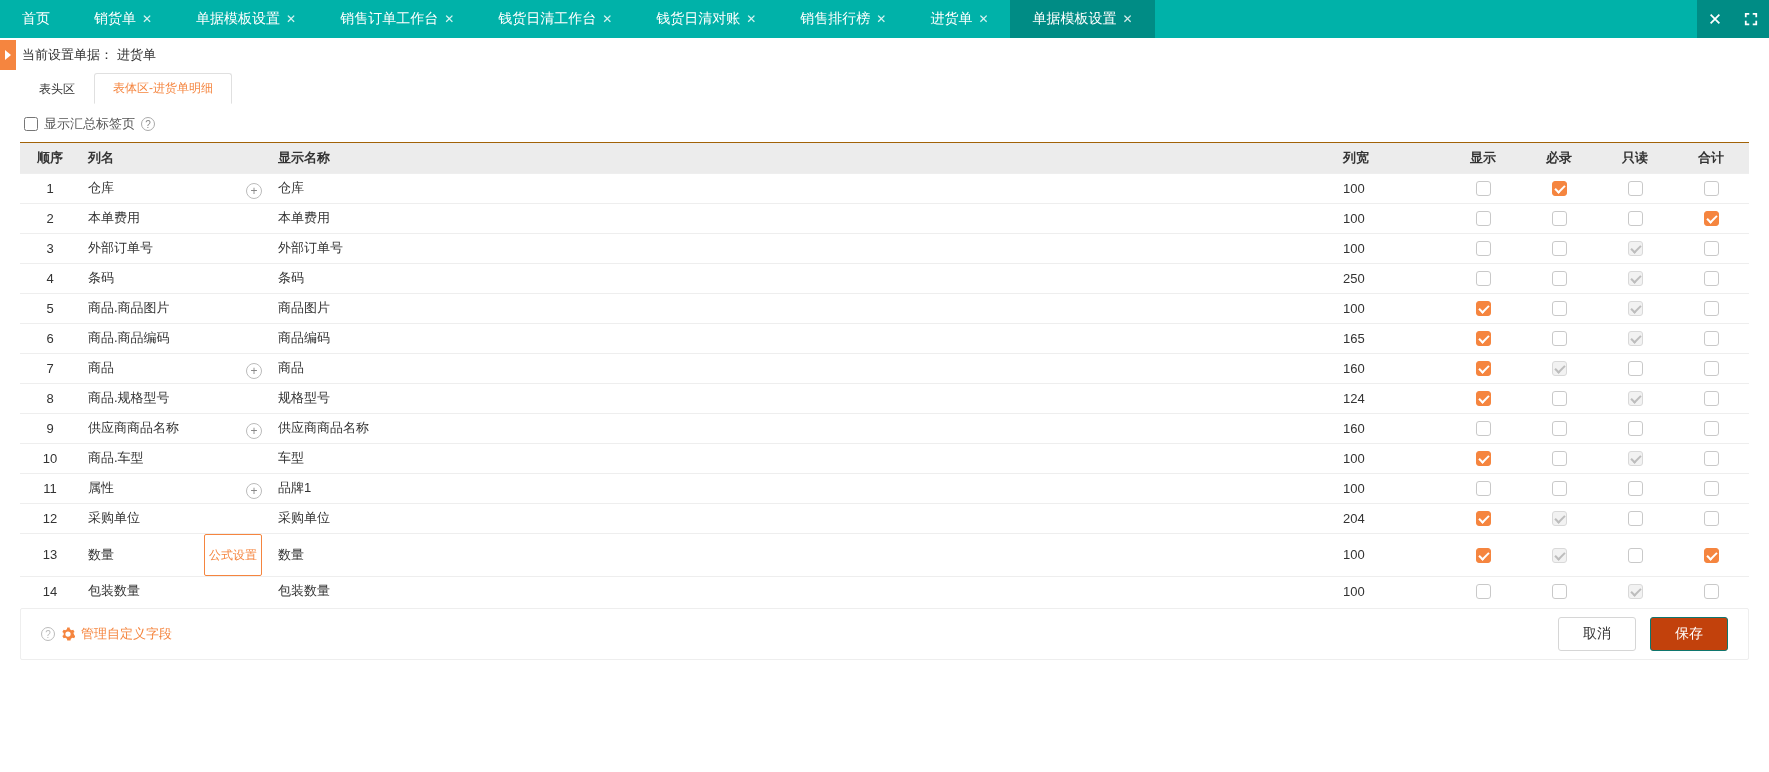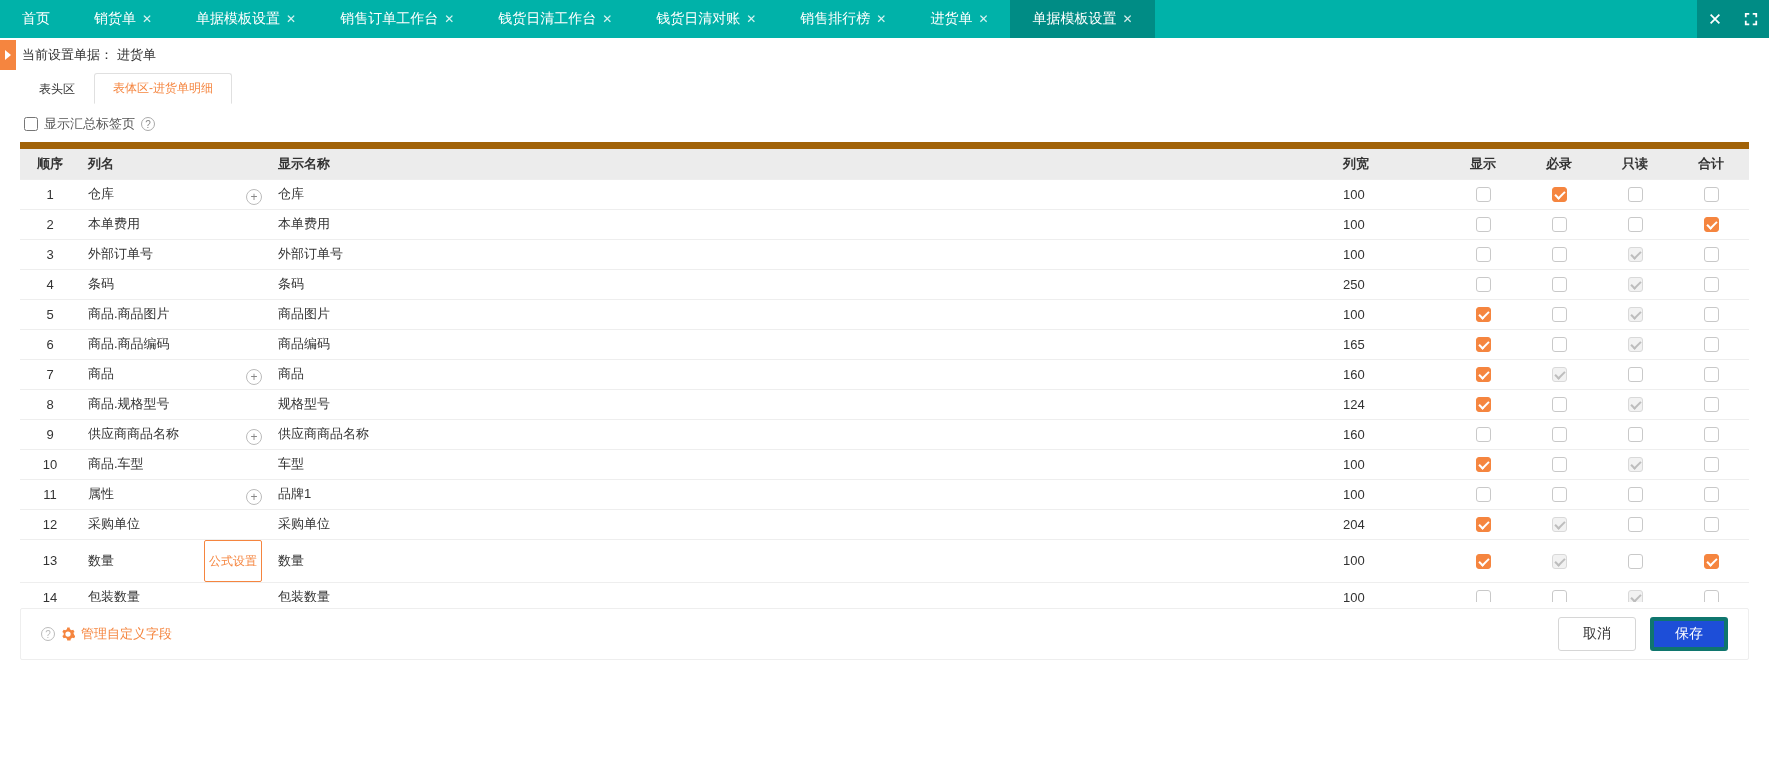--- a/index.html
+++ b/index.html
@@ -26,21 +26,21 @@
 .inner-tab{padding:6px 18px;font-size:12px;color:#333;cursor:pointer;border:1px solid transparent;border-bottom:none;}
 .inner-tab.active{color:#F5853F;border:1px solid #e0e0e0;border-bottom:1px solid #fff;border-radius:3px 3px 0 0;}
 
 
 .summary-row{display:flex;align-items:center;margin:10px 0 8px 20px;font-size:13px;color:#555;}
 .summary-row input[type=checkbox]{margin-right:6px;width:14px;height:14px;}
 .help-q{width:14px;height:14px;border:1px solid #aaa;border-radius:50%;display:inline-flex;align-items:center;justify-content:center;font-size:10px;color:#888;margin-left:6px;}
 
 
 .table-wrap{margin:0 20px;position:relative;}
-.table-scroll{max-height:460px;overflow-y:auto;border-top:7px solid #a16207;}
+.table-scroll{max-height:460px;overflow-y:auto;border-top:1px solid #a16207;}
 table{width:100%;border-collapse:collapse;table-layout:fixed;}
 thead{background:#ECECEC;}
 th,td{text-align:left;padding:0 8px;height:30px;font-size:13px;border-bottom:1px solid #eee;overflow:hidden;text-overflow:ellipsis;white-space:nowrap;}
 th{color:#333;font-weight:bold;}
 .col-seq{width:60px;text-align:center;}
 .col-name{width:190px;}
 .col-disp{width:auto;}
 .col-width{width:110px;}
 .col-chk{width:76px;text-align:center;}
 td.col-seq{text-align:center;}
@@ -69,21 +69,21 @@
 
 
 .footer{display:flex;align-items:center;justify-content:space-between;padding:8px 20px;margin:6px 20px 10px 20px;border:1px solid #eee;border-radius:2px;}
 .footer-left{display:flex;align-items:center;gap:6px;color:#F5853F;font-size:13px;}
 .footer-left .q{color:#bbb;border:1px solid #bbb;width:14px;height:14px;border-radius:50%;display:inline-flex;align-items:center;justify-content:center;font-size:10px;}
 .gear{width:14px;height:14px;display:inline-block;}
 .gear svg{width:14px;height:14px;fill:#F5853F;}
 .footer-right{display:flex;gap:14px;}
 .btn{min-width:78px;height:34px;border-radius:3px;display:inline-flex;align-items:center;justify-content:center;font-size:14px;cursor:pointer;}
 .btn-default{border:1px solid #d6d6d6;background:#fff;color:#333;}
-.btn-primary{border:4px solid #0f766e;background:#1d4ed8;color:#fff;}
+.btn-primary{border:1px solid #0f766e;background:#c2410c;color:#fff;}
 </style>
 </head>
 <body>
 
 <div class="top-tabs" id="top-tabs">
   <div class="top-tab">
       <span>首页</span>
     </div>
     <div class="top-tab">
       <span>销货单</span>

